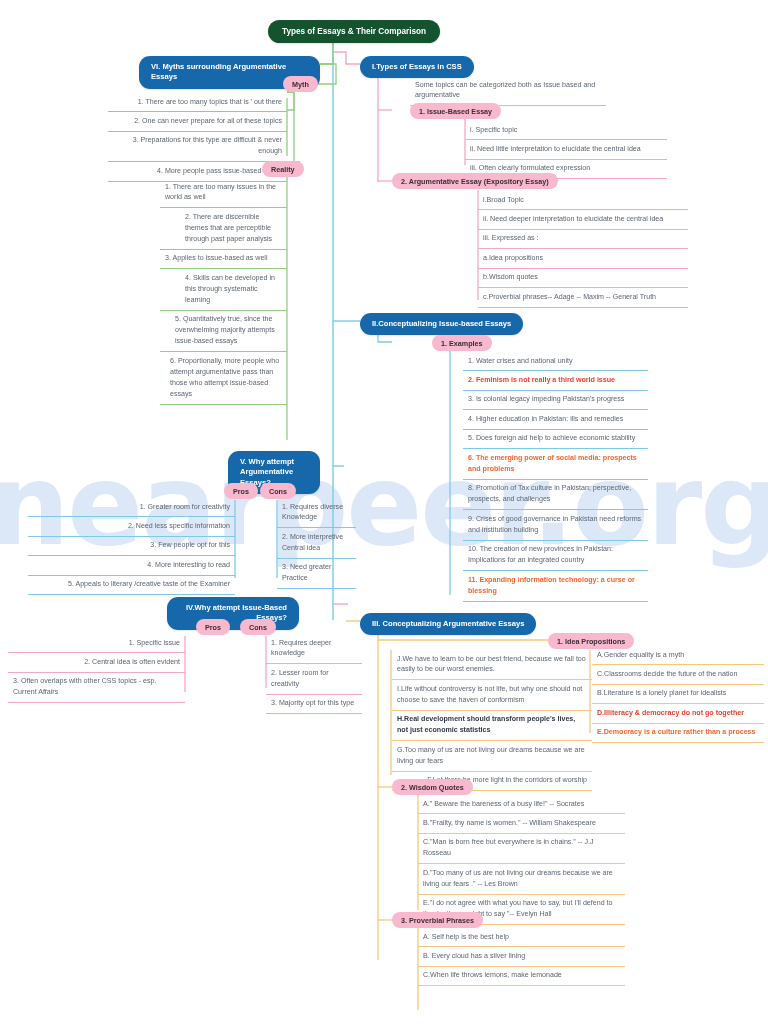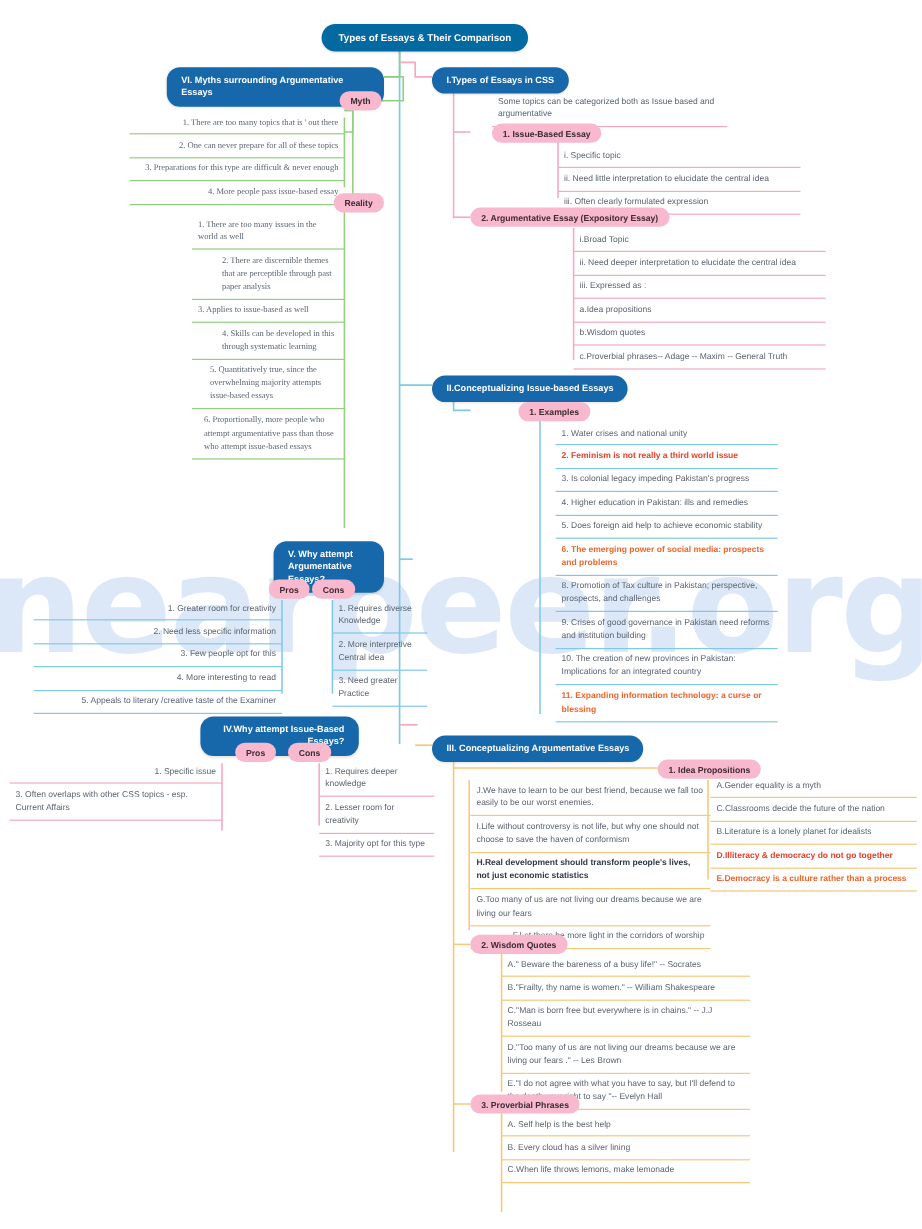--- a/index.html
+++ b/index.html
@@ -33,21 +33,21 @@
   }
 
   
   #connectors { position: absolute; left: 0; top: 0; width: 768px; height: 1024px; z-index: 1; }
   #nodes { position: absolute; left: 0; top: 0; width: 768px; height: 1024px; z-index: 2; }
 
   
   .node { position: absolute; }
 
   .root-node {
-    background: #0369a1;
+    background: #14532d;
     color: #ffffff;
     border-radius: 13px;
     font-size: 8.2px;
     font-weight: 700;
     padding: 7px 14px;
     text-align: center;
     white-space: nowrap;
     box-shadow: 0 1px 2px rgba(0,0,0,.12);
   }
 
@@ -75,21 +75,21 @@
   .leaf {
     font-size: 7.1px;
     line-height: 1.55;
     color: #5a6472;
     padding: 3.5px 5px 4px 5px;
     border-bottom: 1.1px solid #cfd8e3;
   }
   .leaf.right-align { text-align: right; }
 
   
-  .u-green  { border-bottom-color: #92d07f; font-family: Liberation Serif, serif; }
+  .u-green  { border-bottom-color: #92d07f; }
   .u-pink   { border-bottom-color: #f6a8be; }
   .u-blue   { border-bottom-color: #7ec9ea; }
   .u-orange { border-bottom-color: #f7c77a; }
   .u-rose   { border-bottom-color: #f3a9c0; }
 
   
   .t-red    { color: #e8402a; font-weight: 700; }
   .t-orange { color: #f0662a; font-weight: 700; }
   .t-dark   { color: #2f3845; font-weight: 700; }
 </style>
@@ -159,21 +159,21 @@
 
   <div class="node pill-node" style="left:283px; top:76px;">Myth</div>
 
   <div class="node" style="left:108px; top:93px; width:179px;">
     <div class="leaf u-green right-align">1. There are too many topics that is ' out there</div>
     <div class="leaf u-green right-align">2. One can never prepare for all of these topics</div>
     <div class="leaf u-green right-align">3. Preparations for this type are difficult &amp; never enough</div>
     <div class="leaf u-green right-align">4. More people pass issue-based essay</div>
   </div>
 
-  <div class="node pill-node" style="left:278px; top:161px;">Reality</div>
+  <div class="node pill-node" style="left:262px; top:161px;">Reality</div>
 
   <div class="node" style="left:160px; top:178px; width:127px;">
     <div class="leaf u-green">1. There are too many issues in the world as well</div>
     <div class="leaf u-green" style="padding-left:25px;">2. There are discernible themes that are perceptible through past paper analysis</div>
     <div class="leaf u-green">3. Applies to issue-based as well</div>
     <div class="leaf u-green" style="padding-left:25px;">4. Skills can be developed in this through systematic learning</div>
     <div class="leaf u-green" style="padding-left:15px;">5. Quantitatively true, since the overwhelming majority attempts issue-based essays</div>
     <div class="leaf u-green" style="padding-left:10px;">6. Proportionally, more people who attempt argumentative pass than those who attempt issue-based essays</div>
   </div>
 
@@ -196,20 +196,21 @@
     <div class="leaf u-blue">3. Need greater Practice</div>
   </div>
 
   <div class="node branch-node" style="left:167px; top:597px; width:132px; text-align:right;">IV.Why attempt Issue-Based Essays?</div>
 
   <div class="node pill-node" style="left:196px; top:619px;">Pros</div>
   <div class="node pill-node" style="left:240px; top:619px;">Cons</div>
 
   <div class="node" style="left:8px; top:634px; width:177px;">
     <div class="leaf u-rose right-align">1. Specific issue</div>
+    <div class="leaf u-rose right-align">2. Central idea is often evident</div>
     <div class="leaf u-rose">3. Often overlaps with other CSS topics - esp. Current Affairs</div>
   </div>
 
   <div class="node" style="left:266px; top:634px; width:96px;">
     <div class="leaf u-rose">1. Requires deeper knowledge</div>
     <div class="leaf u-rose">2. Lesser room for creativity</div>
     <div class="leaf u-rose">3. Majority opt for this type</div>
   </div>
 
   <div class="node branch-node" style="left:360px; top:56px;">I.Types of Essays in CSS</div>

